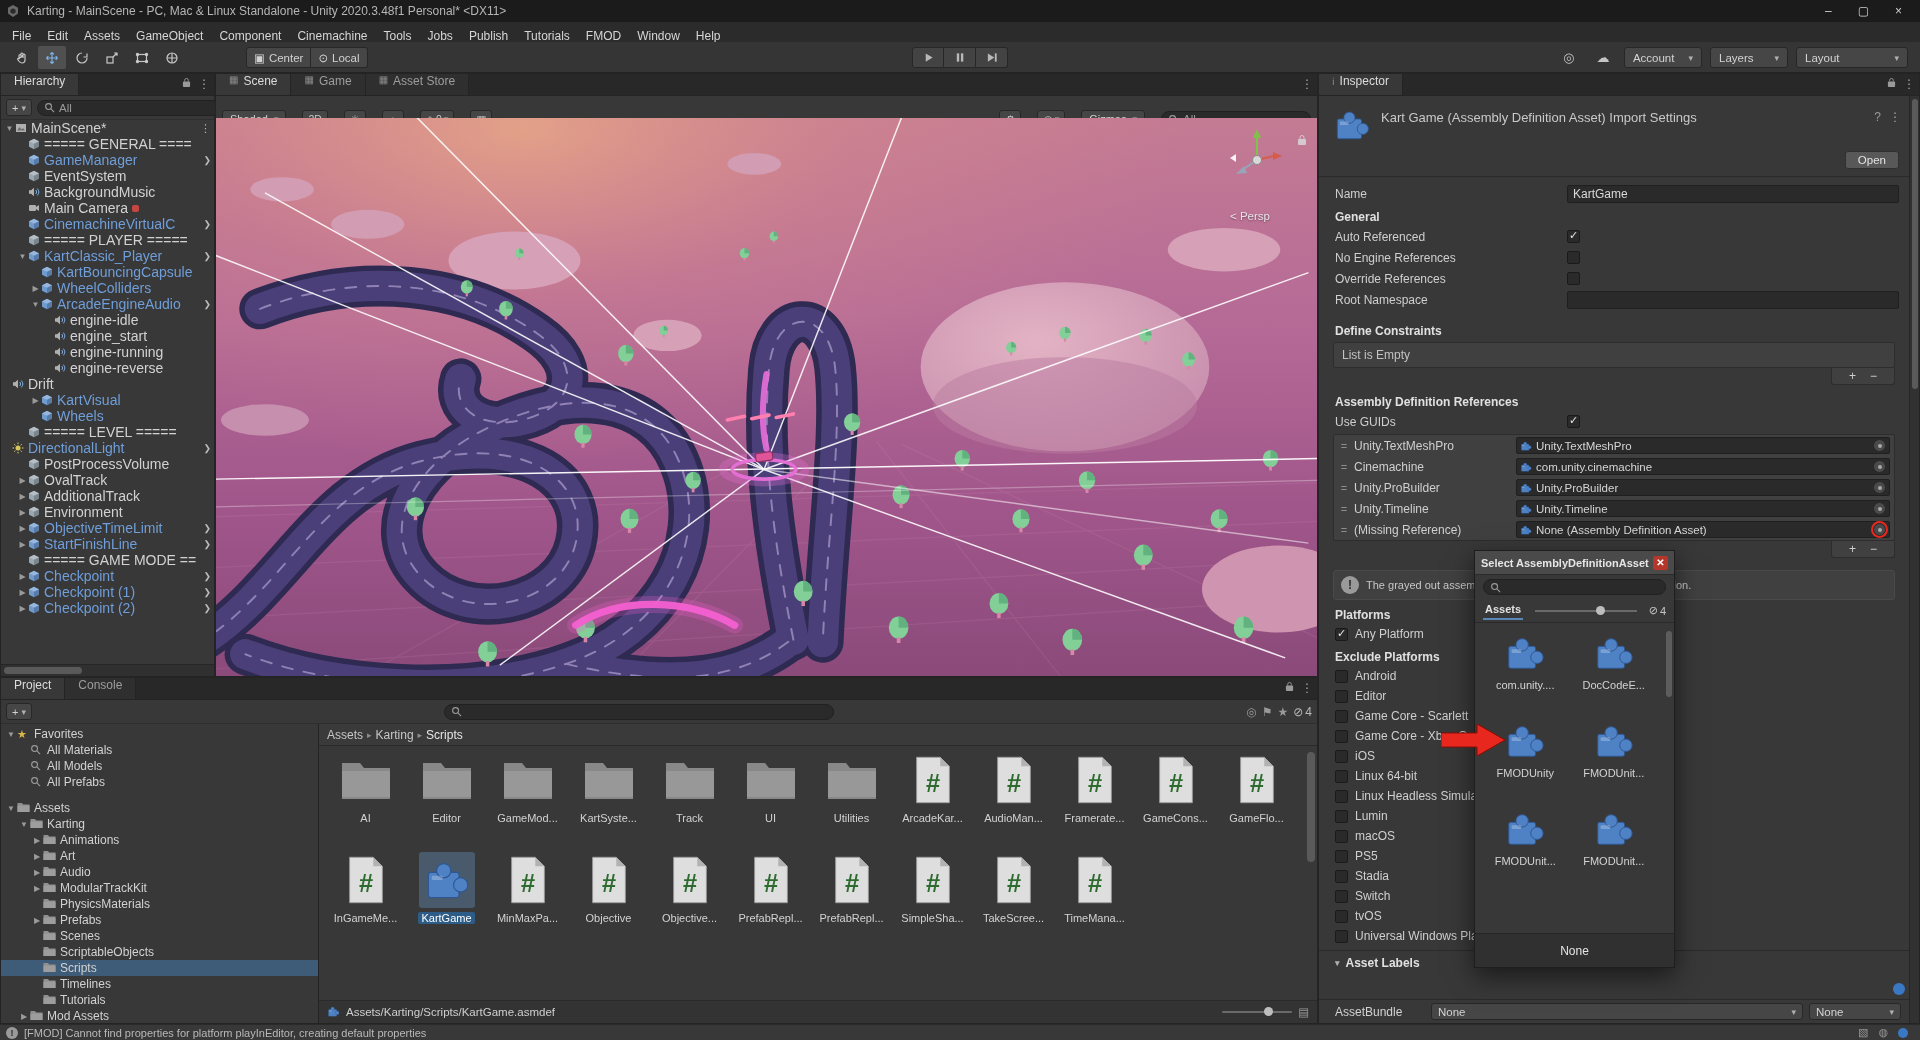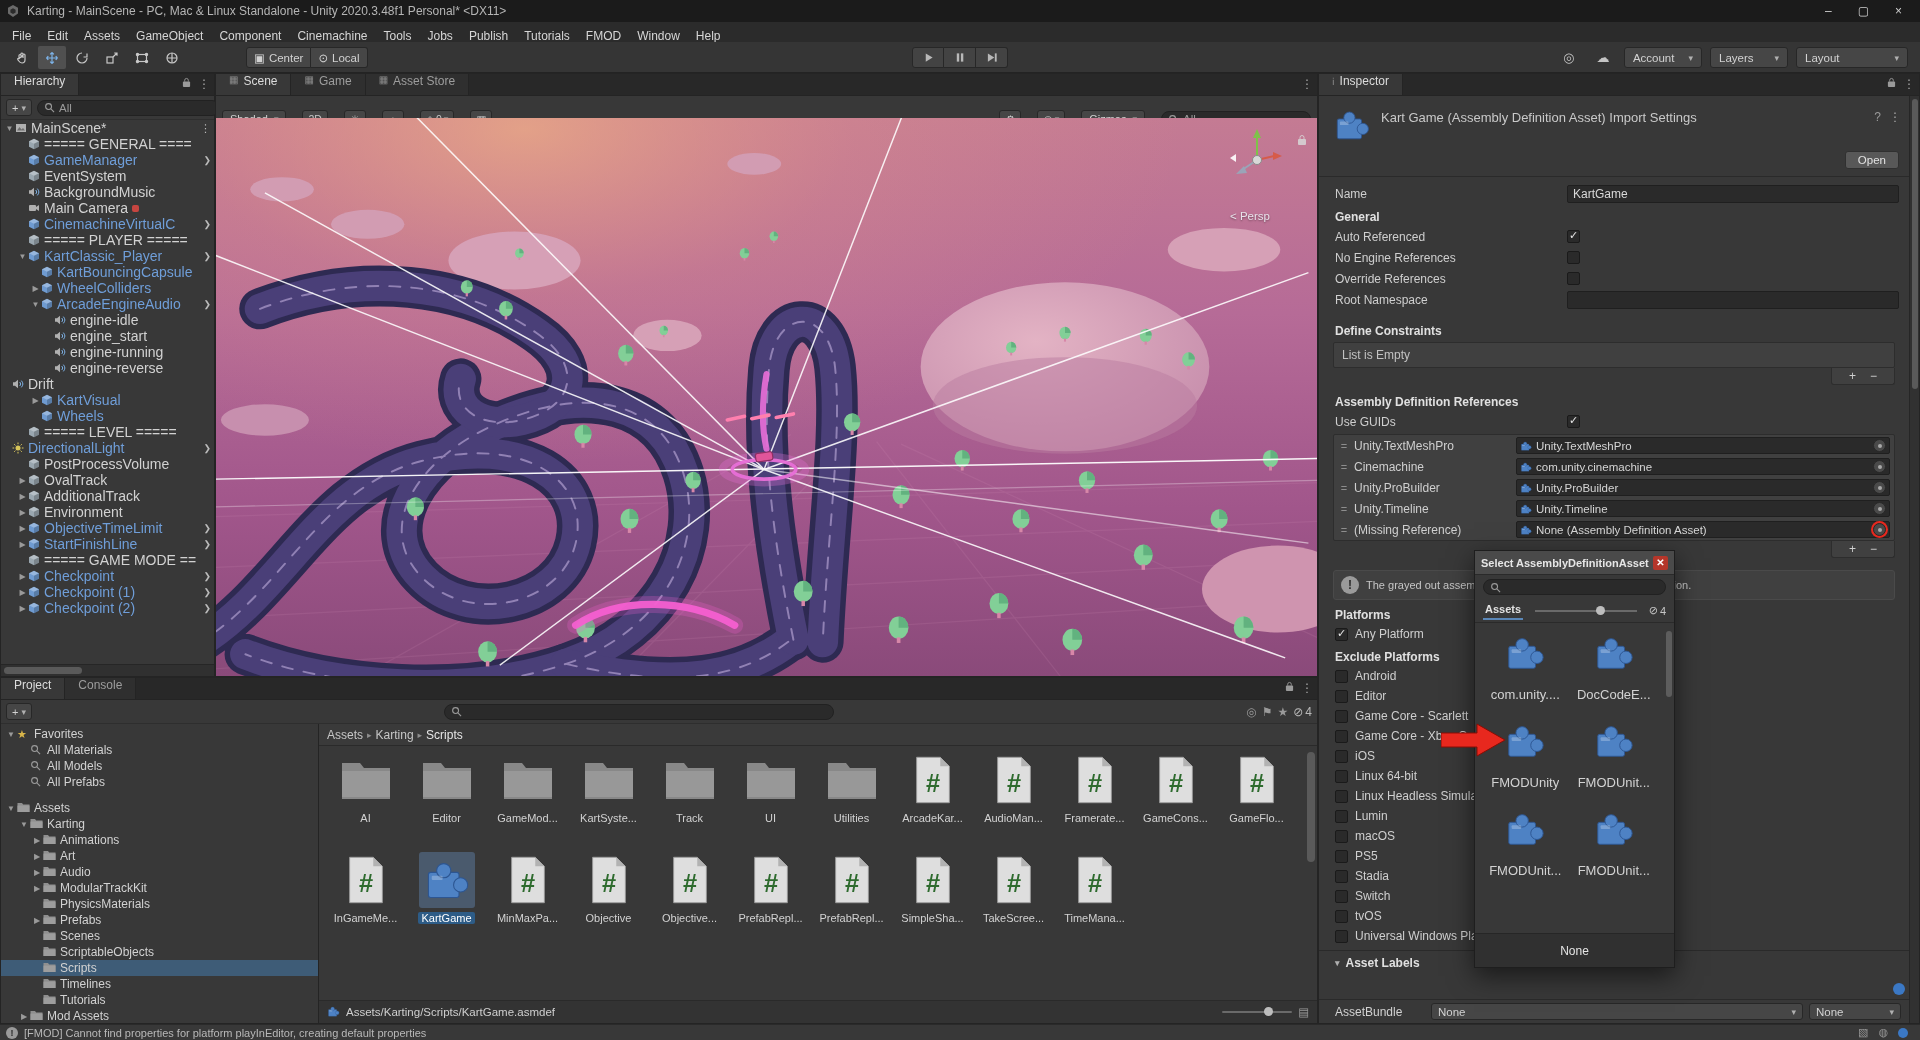--- a/index.html
+++ b/index.html
@@ -130,21 +130,21 @@
   .pp-close{margin-left:auto;width:15px;height:14px;background:#b5362a;color:#fff;font-size:10px;display:flex;align-items:center;justify-content:center;border-radius:2px}
   .pp-search{padding:4px 8px}
   .pp-tabs{height:24px;display:flex;align-items:center;padding:0 8px;gap:8px;border-bottom:1px solid #2a2a2a}
   .pp-tab{font-size:11px;font-weight:bold;color:#e2e2e2;border-bottom:2px solid #5a87b8;padding:2px 2px 3px}
   .pp-slider{flex:1;height:2px;background:#6a6a6a;position:relative;margin:0 4px}
   .pp-slider .knob{position:absolute;top:-4px;left:60%;width:9px;height:9px;border-radius:50%;background:#bdbdbd}
   .pp-count{font-size:11px;color:#c6c6c6;display:flex;gap:2px;align-items:center}
   .pp-grid{position:absolute;left:0;top:76px;right:10px;bottom:34px;display:grid;grid-template-columns:1fr 1fr;padding:0 6px;align-content:flex-start}
   .p-cell{height:88px;display:flex;flex-direction:column;align-items:center}
   .pc-ico{width:48px;height:48px;margin-top:2px;display:flex;align-items:center;justify-content:center}
-  .pc-label{font-size:13px;color:#d2d2d2;margin-top:10px;max-width:84px;white-space:nowrap;overflow:hidden}
+  .pc-label{font-size:11px;color:#d2d2d2;margin-top:2px;max-width:84px;white-space:nowrap;overflow:hidden}
   .pp-none{position:absolute;left:0;right:0;bottom:0;height:34px;background:#303030;border-top:1px solid #262626;display:flex;align-items:center;justify-content:center;font-size:12px;color:#e4e4e4}
   .pp-scroll{position:absolute;right:2px;top:78px;width:6px;bottom:40px}
   .pp-scroll .thumb{position:absolute;top:2px;left:0;width:6px;height:66px;background:#5d5d5d;border-radius:3px}
   
   .statusbar{position:absolute;left:0;top:1024px;width:1920px;height:16px;background:#383838;border-top:1px solid #2a2a2a;display:flex;align-items:center;gap:6px;padding:0 6px;font-size:11px;color:#b8b8b8}
   .sb-right{margin-left:auto;display:flex;gap:10px;align-items:center;color:#9a9a9a;padding-right:6px}
   
   .annot{position:absolute;z-index:60;pointer-events:none}
 </style>
 </head>

